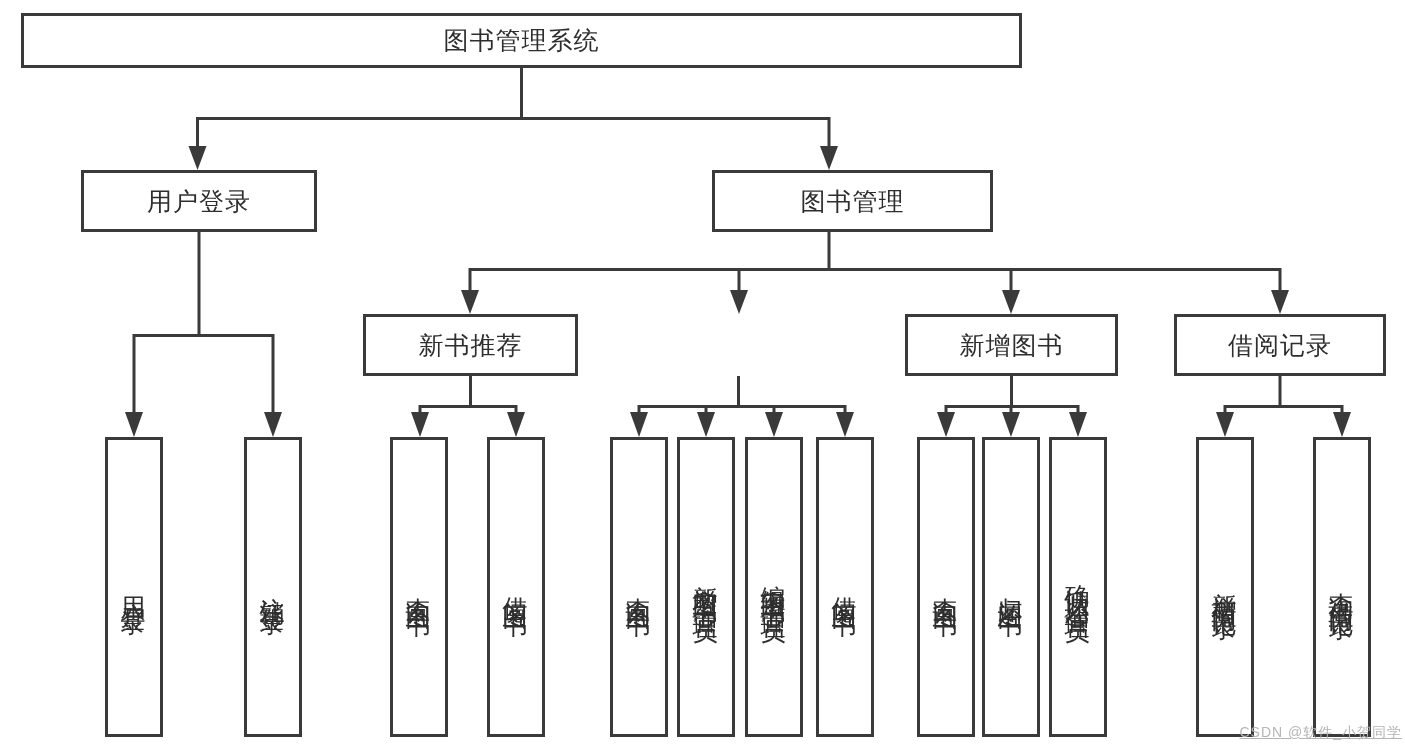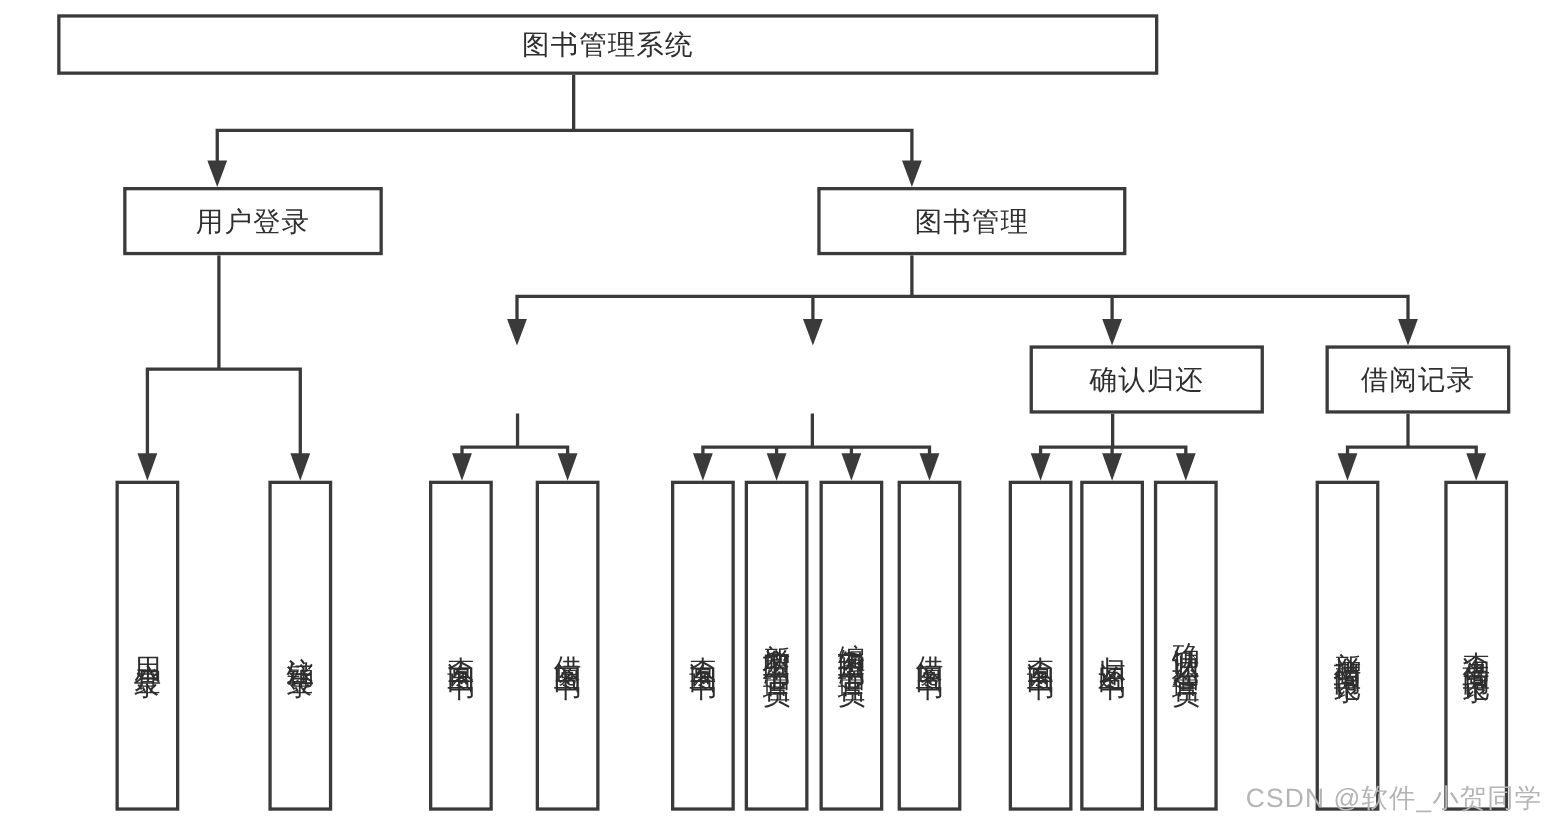--- a/index.html
+++ b/index.html
@@ -16,37 +16,37 @@
   .connectors path { stroke: var(--line, #3a3a3a); stroke-width: 3; fill: none; }
   .connectors polygon { fill: var(--line, #3a3a3a); }
   .box {
     position: absolute;
     background: #ffffff;
     border: 3px solid var(--line, #3a3a3a);
     display: flex; align-items: center; justify-content: center;
     font-size: 25px; letter-spacing: 1px;
     color: var(--text, #2e2e2e);
     white-space: nowrap;
-    margin-left: 31px;
   }
   .vbox {
     position: absolute;
     top: 437px; width: 58px; height: 300px;
     background: #ffffff;
     border: 3px solid var(--line, #3a3a3a);
     display: flex; align-items: center; justify-content: center;
     writing-mode: vertical-rl; text-orientation: mixed;
     font-size: 25px; letter-spacing: 5px;
     color: var(--text, #2e2e2e);
   }
   .watermark {
     position: absolute; right: 3px; bottom: 5px;
-    font-size: 24px; letter-spacing: 1px;
+    font-size: 14px; letter-spacing: 1px;
     color: var(--watermark, #b5b5b5);
     z-index: 10;
+    text-decoration: underline;
   }
 </style>
 </head>
 <body>
 
 <div class="stage">
 
   <svg class="connectors" width="1405" height="747" viewBox="0 0 1405 747" aria-hidden="true">
 
     <path d="M521.5 68 V118.5 M196 118.5 H830.5 M197.5 118.5 V150 M829 118.5 V150"></path>
@@ -81,22 +81,23 @@
     <path d="M1280 376 V406.5 M1223.5 406.5 H1343.5 M1225 406.5 V414 M1342 406.5 V414"></path>
     <polygon points="1216,412 1234,412 1225,437"></polygon>
     <polygon points="1333,412 1351,412 1342,437"></polygon>
   </svg>
 
   <div class="box" style="left:21px; top:13px; width:1001px; height:55px;">图书管理系统</div>
 
   <div class="box" style="left:81px; top:170px; width:236px; height:62px;">用户登录</div>
   <div class="box" style="left:712px; top:170px; width:281px; height:62px;">图书管理</div>
 
-  <div class="box" style="left:905px; top:314px; width:213px; height:62px;">确认归还</div>
-  <div class="box" style="left:1174px; top:314px; width:168px; height:62px;font-family:Liberation Serif, serif;">借阅记录</div>
+  <div class="box" style="left:363px; top:314px; width:215px; height:62px;">新书推荐</div>
+  <div class="box" style="left:905px; top:314px; width:213px; height:62px;">新增图书</div>
+  <div class="box" style="left:1174px; top:314px; width:212px; height:62px;font-family:Liberation Serif, serif;">借阅记录</div>
 
   <div class="vbox" style="left:105px;">用户登录</div>
   <div class="vbox" style="left:244px;">注销登录</div>
 
   <div class="vbox" style="left:390px;">查询图书</div>
   <div class="vbox" style="left:487px;">借阅图书</div>
 
   <div class="vbox" style="left:610px;">查询图书</div>
   <div class="vbox" style="left:677px;">新增图书（管理员）</div>
   <div class="vbox" style="left:745px;">编辑图书（管理员）</div>

